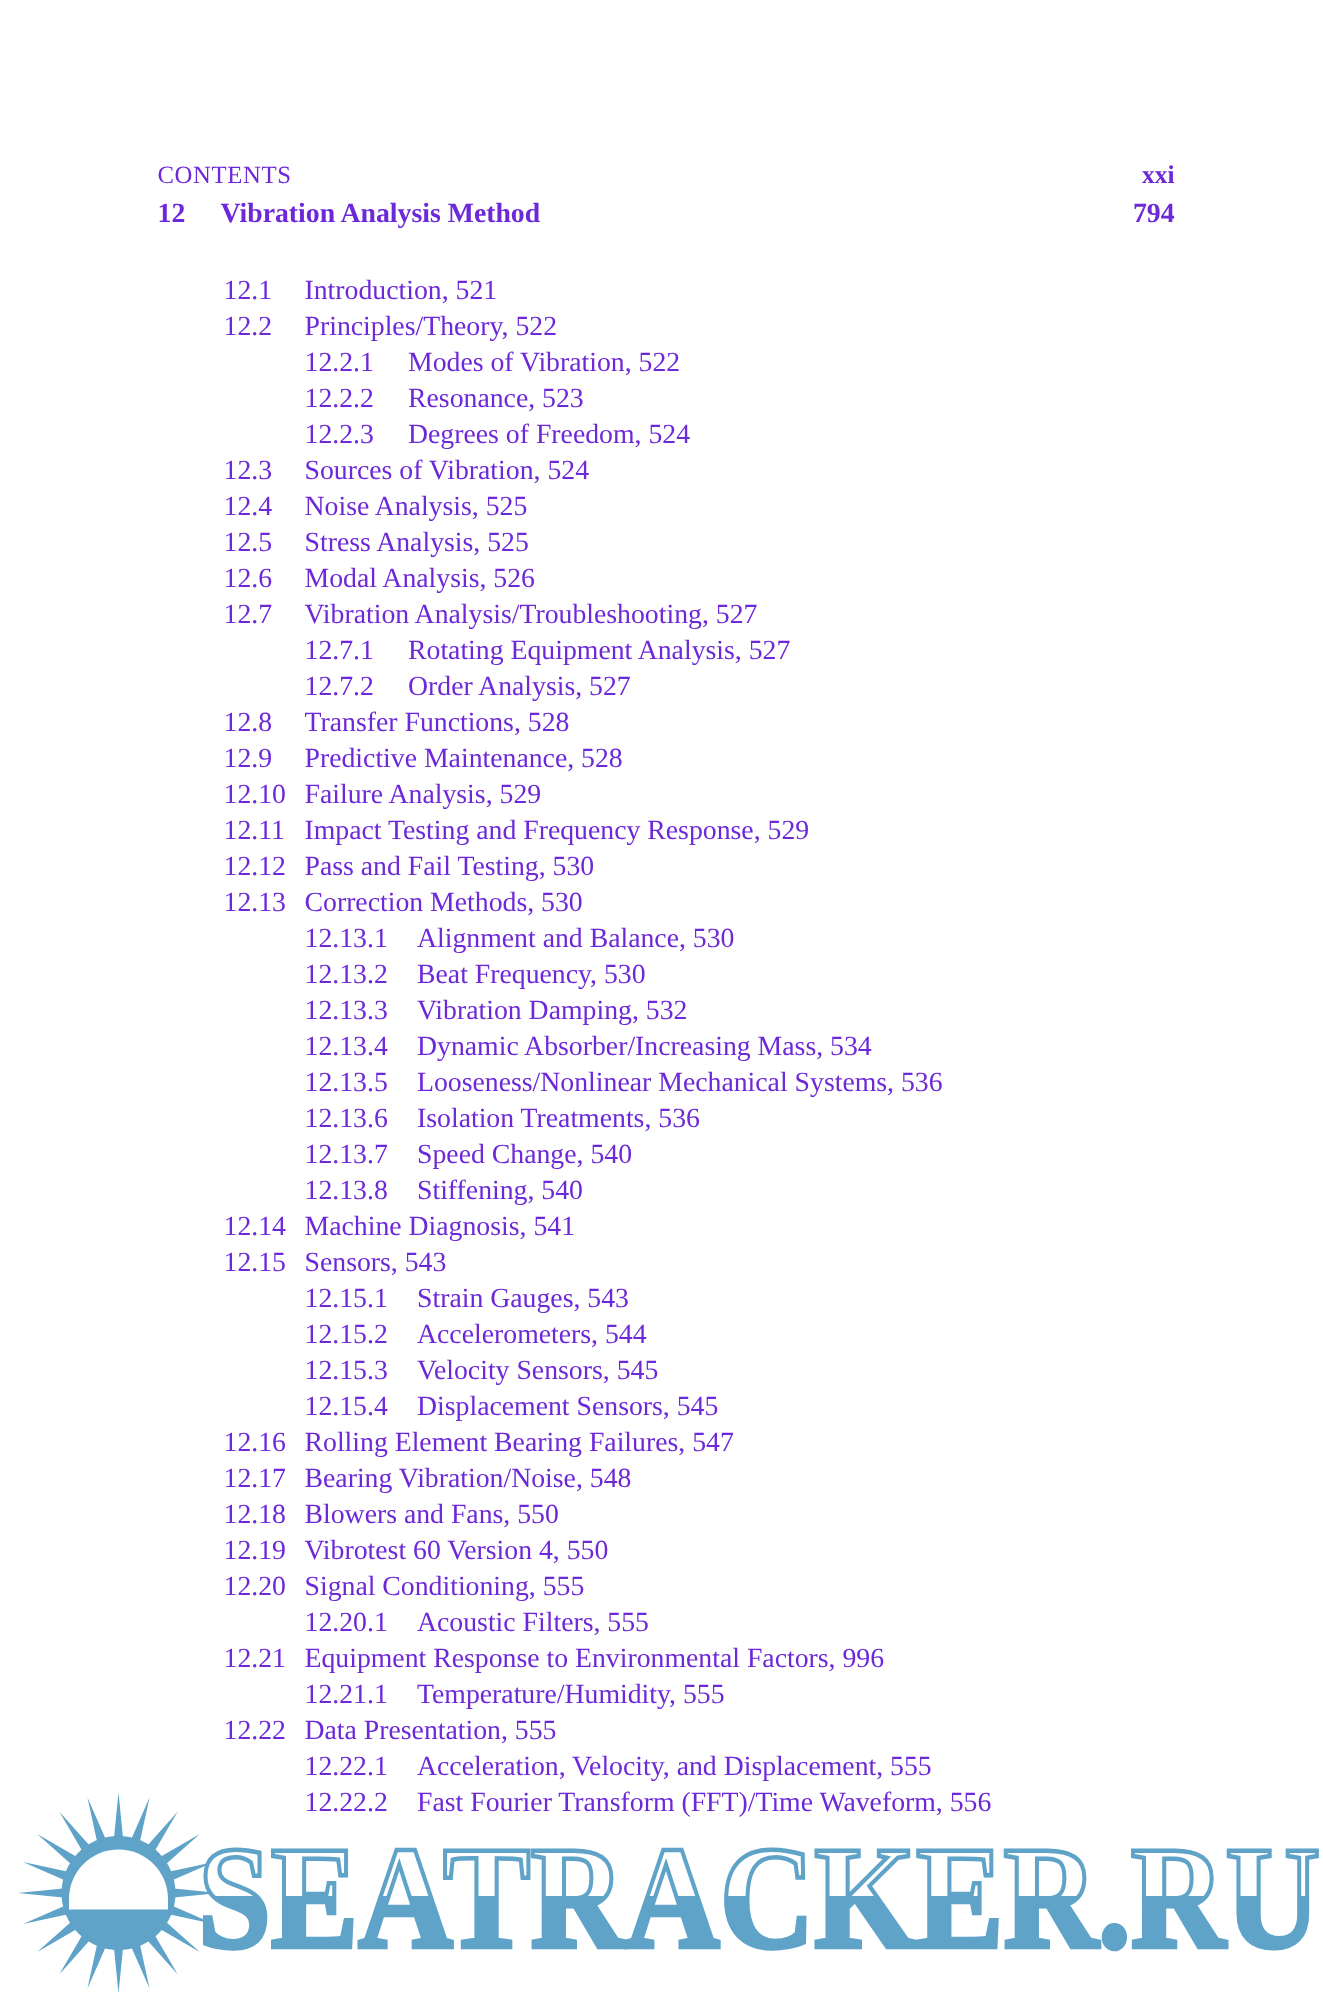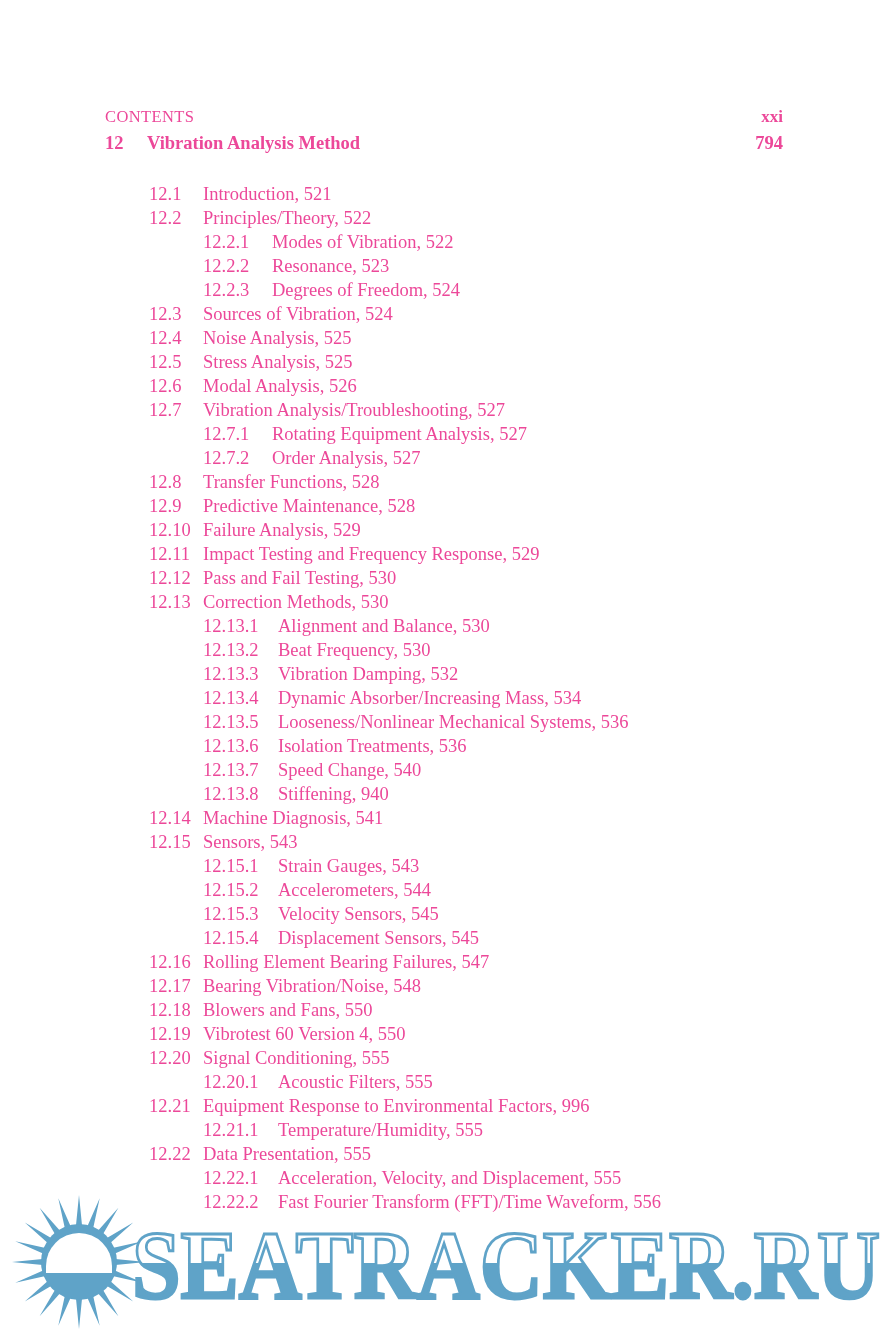--- a/index.html
+++ b/index.html
@@ -7,21 +7,21 @@
     padding: 0;
     background: #ffffff;
   }
   .page {
     position: relative;
     width: 882px;
     height: 1332px;
     background: #ffffff;
     overflow: hidden;
     font-family: "Liberation Serif", "DejaVu Serif", serif;
-    color: #ec4899;
+    color: #6d28d9;
   }
 
   
   .running-head {
     position: absolute;
     left: 105px;
     top: 86px;
     width: 678px;
     display: flex;
     justify-content: space-between;
@@ -235,21 +235,21 @@
       <div class="toc-row lvl2w">
         <span class="num">12.13.6</span>
         <span class="txt">Isolation Treatments,  536</span>
       </div>
       <div class="toc-row lvl2w">
         <span class="num">12.13.7</span>
         <span class="txt">Speed Change,  540</span>
       </div>
       <div class="toc-row lvl2w">
         <span class="num">12.13.8</span>
-        <span class="txt">Stiffening,  940</span>
+        <span class="txt">Stiffening,  540</span>
       </div>
       <div class="toc-row lvl1">
         <span class="num">12.14</span>
         <span class="txt">Machine Diagnosis,  541</span>
       </div>
       <div class="toc-row lvl1">
         <span class="num">12.15</span>
         <span class="txt">Sensors,  543</span>
       </div>
       <div class="toc-row lvl2w">

